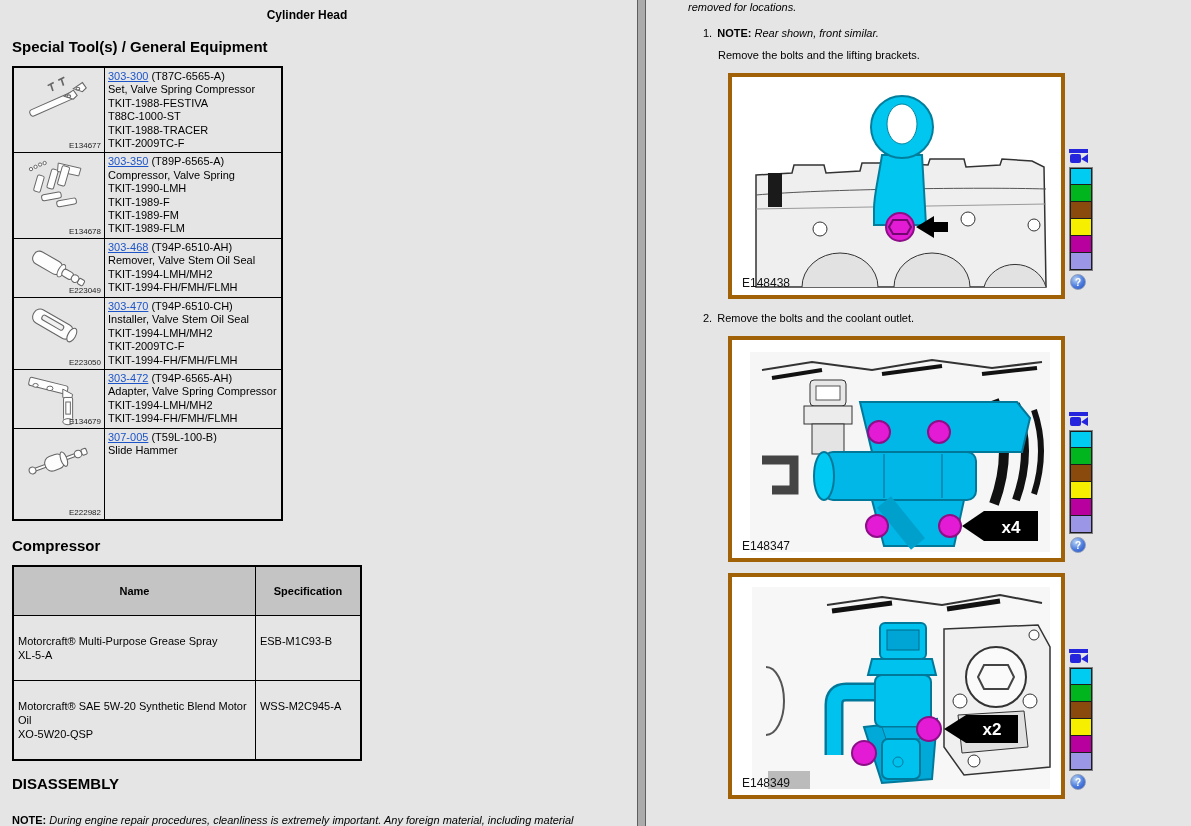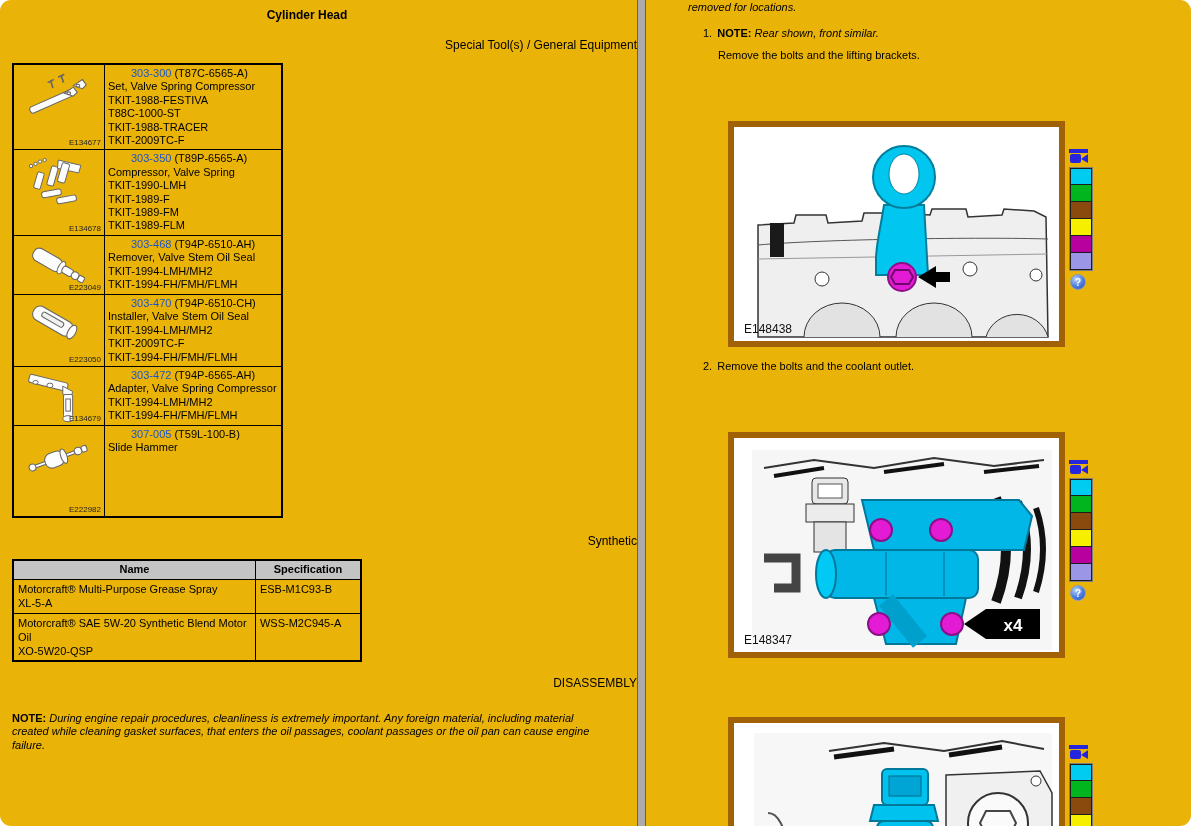--- a/index.html
+++ b/index.html
@@ -1,37 +1,37 @@
 <!DOCTYPE html>
 <html><head>
 <meta charset="utf-8">
 <style>
   * { margin:0; padding:0; box-sizing:border-box; }
   html,body { background:#ffffff; }
   body { font-family:"Liberation Sans", sans-serif; color:#000; }
-  #app { position:relative; width:1191px; height:826px; background:#eab308; display:flex; overflow:hidden;border-radius:11px; }
+  #app { position:relative; width:1191px; height:826px; background:#e5e5e5; display:flex; overflow:hidden; }
 
   
   .left-pane { width:637px; height:826px; position:relative; padding:8px 0 0 12px; }
   .page-title { width:590px; text-align:center; font-size:12px; font-weight:bold; margin-bottom:16px; }
-  .section-heading { font-size:12px; font-weight:normal; margin-bottom:11px;text-align:right; }
+  .section-heading { font-size:15px; font-weight:bold; margin-bottom:11px; }
 
   table { border-collapse:collapse; }
   .tools-table { width:271px; border:2px solid #000; margin-bottom:16px; }
   .tools-table td { border:1px solid #000; vertical-align:top; font-size:11px; }
   .tools-table .img-cell { width:80px; position:relative; }
   .tools-table .txt-cell { width:179px; padding:2px 3px; line-height:13.4px; }
   .tool-art { width:90px; height:58px; padding:4px 2px 0 2px; }
   .tool-art svg { width:86px; height:56px; }
   .efig { position:absolute; right:3px; bottom:2px; font-size:8px; color:#222; }
-  .tool-link { color:#1d55c8; cursor:pointer;margin-left:23px; }
+  .tool-link { color:#1d55c8; text-decoration:underline; cursor:pointer; }
   .pre-line { white-space:pre-line; }
 
   .materials-table { width:350px; border:2px solid #000; margin-bottom:14px; }
-  .materials-table th, .materials-table td { border:1px solid #000; font-size:11px; padding:2px 4px; vertical-align:top; }
+  .materials-table th, .materials-table td { border:1px solid #000; font-size:11px; padding:18px 4px; vertical-align:top; }
   .materials-table th { background:#c4c4c4; font-weight:bold; text-align:center; height:19px; }
   .materials-table .col-name { width:258px; }
   .materials-table .col-spec { width:108px; }
   .materials-table td { line-height:14px; height:34px; }
 
   .note { width:600px; font-size:11px; line-height:13.5px; margin-top:22px; }
   .note b { font-style:normal; }
   .note i { font-style:italic; }
   .mt14 { margin-top:14px; }
 
@@ -42,21 +42,21 @@
   .right-pane { flex:1; height:670px; position:relative; font-size:11px; }
   .intro { margin:1px 0 0 42px; font-style:italic; line-height:13px; }
   .step-head { margin:13px 12px 0 57px; line-height:13px; }
   .step-num { margin-right:5px; }
   .note-label { font-weight:bold; }
   .note-italic { font-style:italic; }
   .step-instr { margin:9px 0 0 72px; line-height:13px; }
   .inline-link { text-decoration:underline; color:#000; cursor:pointer; }
 
   .figure-row { display:flex; margin:11px 0 0 82px; }
-  .figure-box { width:337px; height:226px; border:6px solid #a16207; position:relative; background:#fff;margin-top:48px; }
+  .figure-box { width:337px; height:226px; border:4px solid #a16207; position:relative; background:#fff; }
   .figure-box svg { width:335px; height:224px; display:block; }
   .figure-label { position:absolute; left:10px; bottom:5px; font-size:12px; color:#111; }
 
   .icon-rail { width:26px; margin-left:4px; padding-top:76px; display:flex; flex-direction:column; align-items:flex-start; }
   .cam-icon { width:20px; height:15px; cursor:pointer; }
   .swatch-stack { margin-top:3px; border:1px solid #7d7d7d; width:24px; }
   .swatch { width:22px; height:17px; border:1px solid #1c1c1c; }
   .swatch + .swatch { border-top:none; }
   .help-icon { margin-top:3px; margin-left:1px; width:16px; height:16px; border-radius:50%;
     background:radial-gradient(circle at 35% 30%, #b8d4f4, #4a7ade 55%, #2c4fb4);
@@ -219,21 +219,21 @@
         </td>
         <td class="txt-cell">
           <a class="tool-link">307-005</a>
           <span>(T59L-100-B)</span>
           <div class="pre-line">Slide Hammer</div>
         </td>
       </tr>
     </tbody>
       </table>
 
-    <div class="section-heading">Synthetic</div>
+    <div class="section-heading">Compressor</div>
     <table class="materials-table">
       <tbody>
           <tr>
         <th class="col-name">Name</th>
         <th class="col-spec">Specification</th>
       </tr>
       <tr>
         <td class="pre-line">Motorcraft® Multi-Purpose Grease Spray
 XL-5-A</td>
         <td>ESB-M1C93-B</td>

